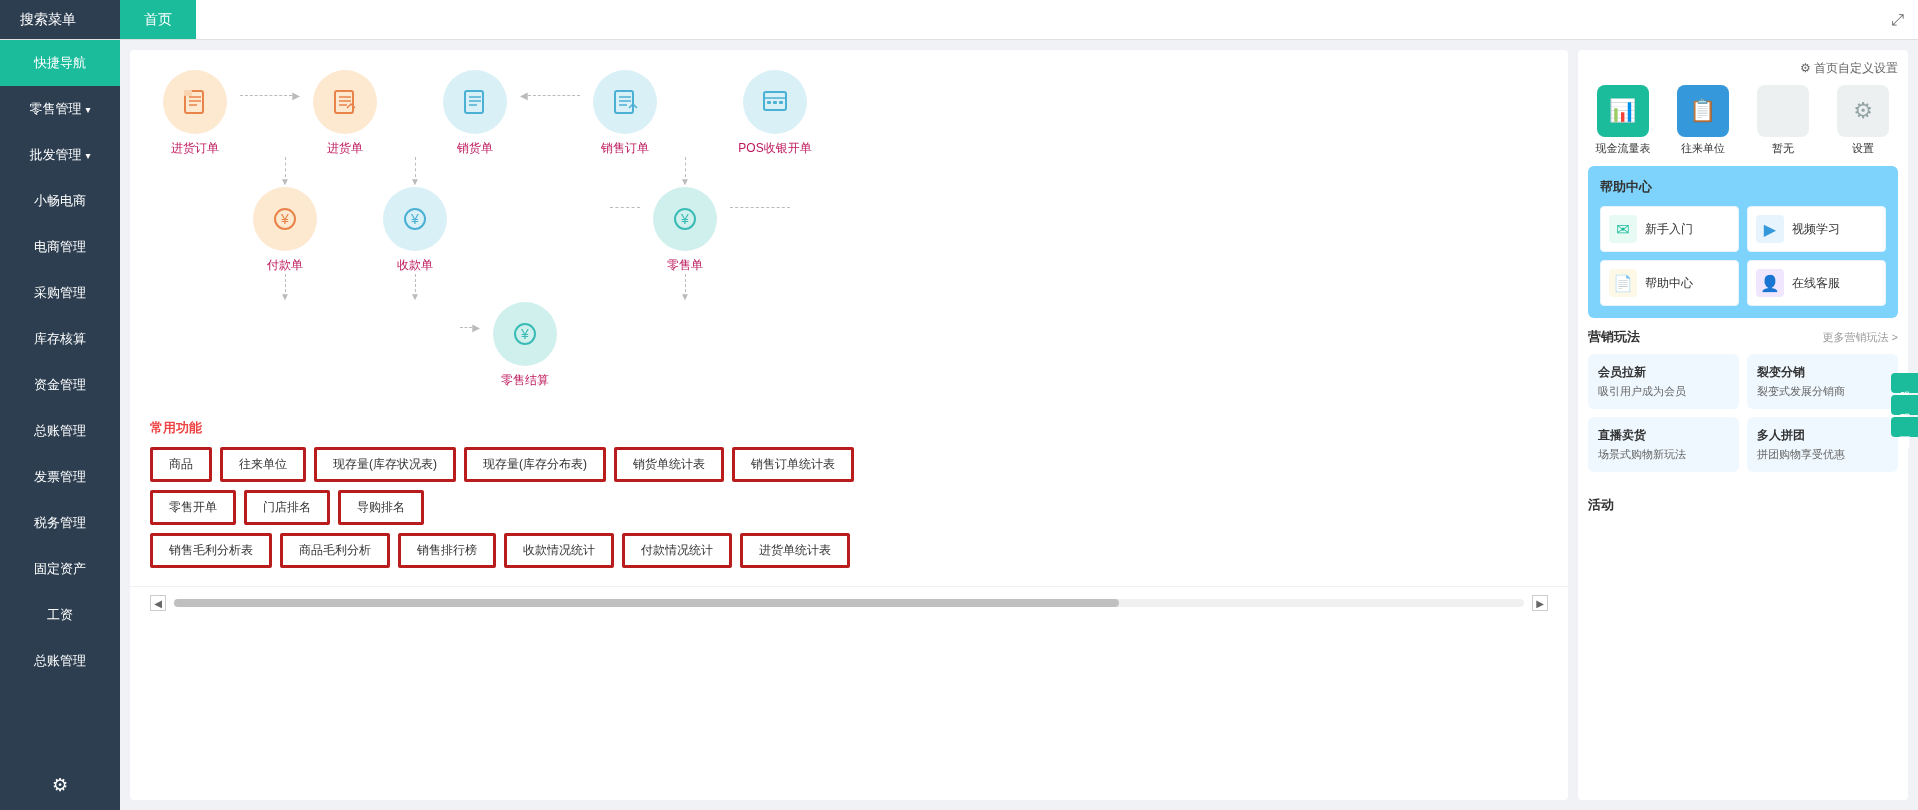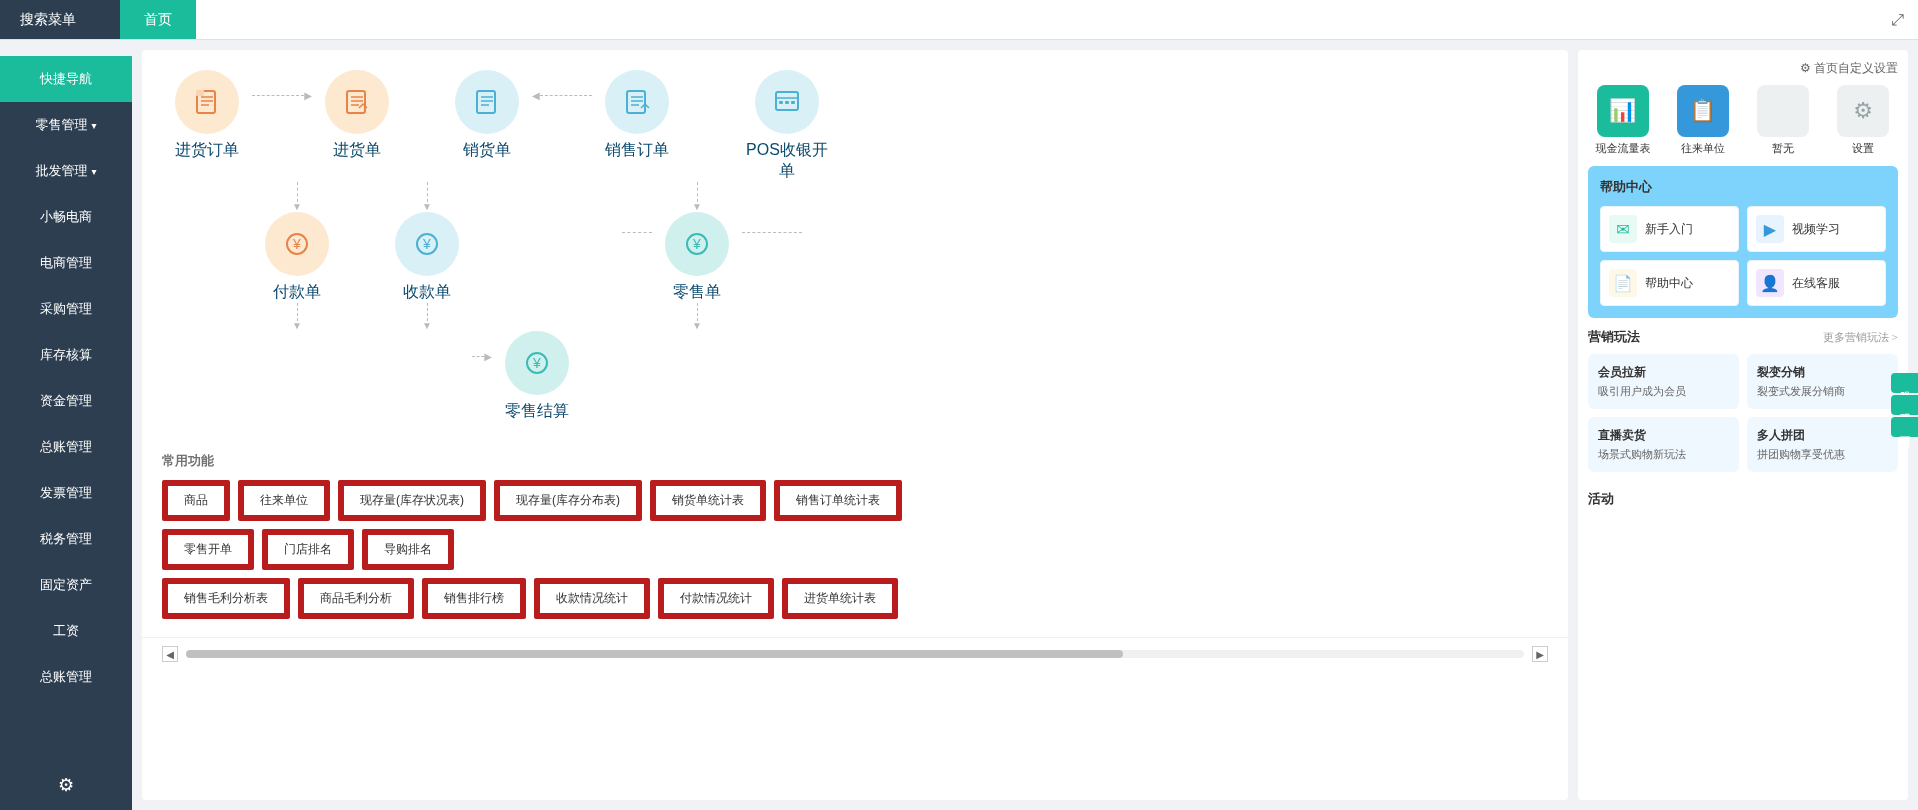--- a/index.html
+++ b/index.html
@@ -9,43 +9,43 @@
     .top-bar { display: flex; align-items: stretch; height: 40px; background: #fff; border-bottom: 1px solid #e0e0e0; }
     .search-menu { background: #2c3e50; color: #fff; padding: 0 20px; display: flex; align-items: center; font-size: 14px; min-width: 120px; cursor: pointer; }
     .tab-home { background: #1abc9c; color: #fff; padding: 0 24px; display: flex; align-items: center; font-size: 14px; cursor: pointer; }
     .top-right { margin-left: auto; display: flex; align-items: center; padding-right: 10px; }
     .expand-icon { font-size: 16px; color: #666; cursor: pointer; padding: 4px; }
 
     
     .main-layout { display: flex; flex: 1; overflow: hidden; }
 
     
-    .sidebar { width: 132px; background: #2c3e50; display: flex; flex-direction: column; overflow-y: auto; flex-shrink: 0; margin-top: 16px; }
+    .sidebar { width: 120px; background: #2c3e50; display: flex; flex-direction: column; overflow-y: auto; flex-shrink: 0; }
     .sidebar-item { color: #fff; padding: 14px 10px; font-size: 13px; cursor: pointer; display: flex; align-items: center; justify-content: center; position: relative; }
     .sidebar-item.active { background: #1abc9c; }
     .sidebar-item .arrow { margin-left: 4px; font-size: 10px; }
     .sidebar-bottom { margin-top: auto; }
     .sidebar-gear { color: #fff; padding: 14px 10px; font-size: 18px; cursor: pointer; display: flex; align-items: center; justify-content: center; }
 
     
     .content-area { flex: 1; display: flex; overflow: hidden; }
 
     
     .main-panel { flex: 1; background: #fff; margin: 10px; border-radius: 4px; overflow: hidden; display: flex; flex-direction: column; }
     .node-circle { width: 64px; height: 64px; border-radius: 50%; display: flex; align-items: center; justify-content: center; font-size: 22px; }
     .node-circle.orange { background: #fde8d0; color: #e8834a; }
     .node-circle.blue { background: #daf0f7; color: #4ab0d4; }
     .node-circle.teal { background: #d0f0ee; color: #3abbb5; }
-    .node-label { font-size: 16px; color: #0c4a6e; margin-top: 6px; text-align: center; }
+    .node-label { font-size: 12px; color: #be185d; margin-top: 6px; text-align: center; }
 
     
     .common-area { padding: 10px 20px; }
-    .section-title { font-size: 13px; color: #737373; font-weight: bold; margin-bottom: 10px; }
+    .section-title { font-size: 13px; color: #ef4444; font-weight: bold; margin-bottom: 10px; }
     .btn-grid { display: flex; flex-wrap: wrap; gap: 8px; margin-bottom: 8px; }
-    .func-btn { border: 6px solid #b91c1c; background: #fff; padding: 6px 16px; font-size: 12px; color: #333; border-radius: 2px; cursor: pointer; white-space: nowrap; }
+    .func-btn { border: 3px solid #b91c1c; background: #fff; padding: 6px 16px; font-size: 12px; color: #333; border-radius: 2px; cursor: pointer; white-space: nowrap; }
 
     
     .scroll-area { display: flex; align-items: center; padding: 8px 20px; border-top: 1px solid #f0f0f0; }
     .scroll-bar-container { flex: 1; height: 8px; background: #f0f0f0; border-radius: 4px; margin: 0 8px; }
     .scroll-bar-thumb { height: 8px; background: #c0c0c0; border-radius: 4px; width: 70%; }
     .scroll-btn { width: 16px; height: 16px; border: 1px solid #ccc; display: flex; align-items: center; justify-content: center; font-size: 10px; cursor: pointer; color: #666; }
 
     
     .right-panel { width: 330px; background: #fff; margin: 10px 10px 10px 0; border-radius: 4px; overflow-y: auto; padding: 10px; flex-shrink: 0; }
 
@@ -66,21 +66,21 @@
     .help-grid { display: grid; grid-template-columns: 1fr 1fr; gap: 8px; }
     .help-item { background: #fff; border: 1px solid #e8f4fd; border-radius: 4px; padding: 8px; display: flex; align-items: center; gap: 8px; cursor: pointer; }
     .help-icon { width: 28px; height: 28px; border-radius: 4px; display: flex; align-items: center; justify-content: center; font-size: 16px; }
     .help-icon.green-icon { background: #e8faf4; color: #1abc9c; }
     .help-icon.blue-icon { background: #e8f4fd; color: #3498db; }
     .help-icon.orange-icon { background: #fef9e7; color: #e67e22; }
     .help-icon.purple-icon { background: #f0e6fd; color: #9b59b6; }
     .help-item-label { font-size: 12px; color: #333; }
 
     
-    .marketing-section { margin-bottom: 18px; font-family: Liberation Serif, serif; }
+    .marketing-section { margin-bottom: 24px; }
     .marketing-header { display: flex; justify-content: space-between; align-items: center; margin-bottom: 8px; }
     .marketing-title { font-size: 13px; font-weight: bold; color: #333; }
     .more-link { font-size: 11px; color: #999; cursor: pointer; }
     .marketing-grid { display: grid; grid-template-columns: 1fr 1fr; gap: 8px; }
     .marketing-item { background: #f0f8ff; border-radius: 6px; padding: 10px; cursor: pointer; }
     .marketing-item-title { font-size: 12px; font-weight: bold; color: #333; margin-bottom: 3px; }
     .marketing-item-desc { font-size: 11px; color: #666; }
 
     
     .activity-title { font-size: 13px; font-weight: bold; color: #333; margin-bottom: 7px; }

